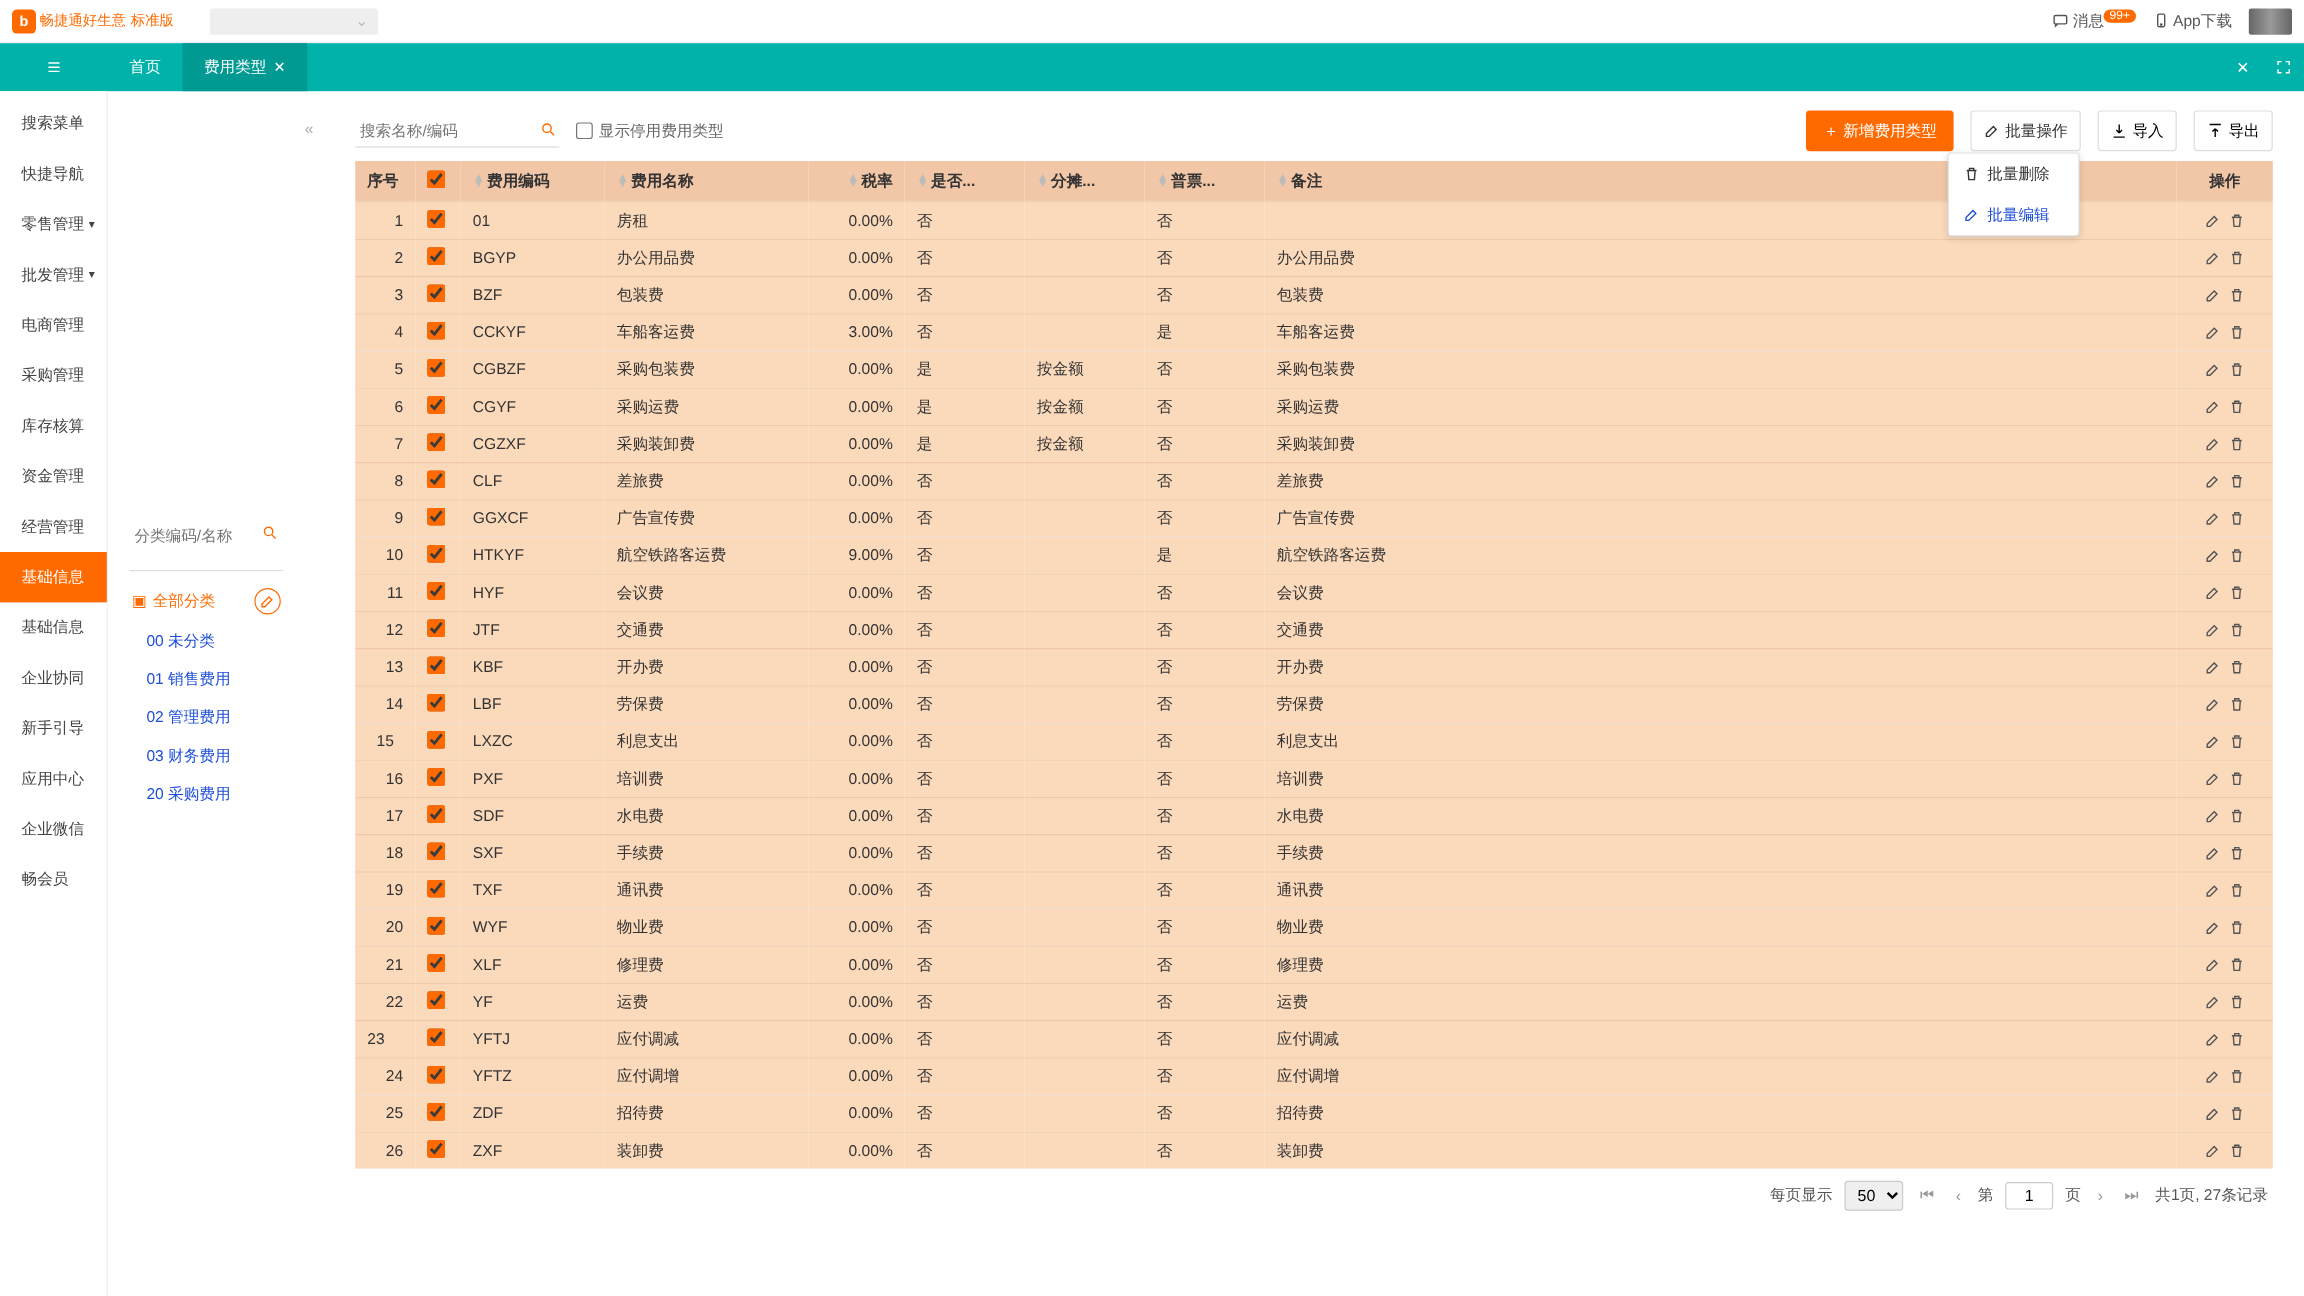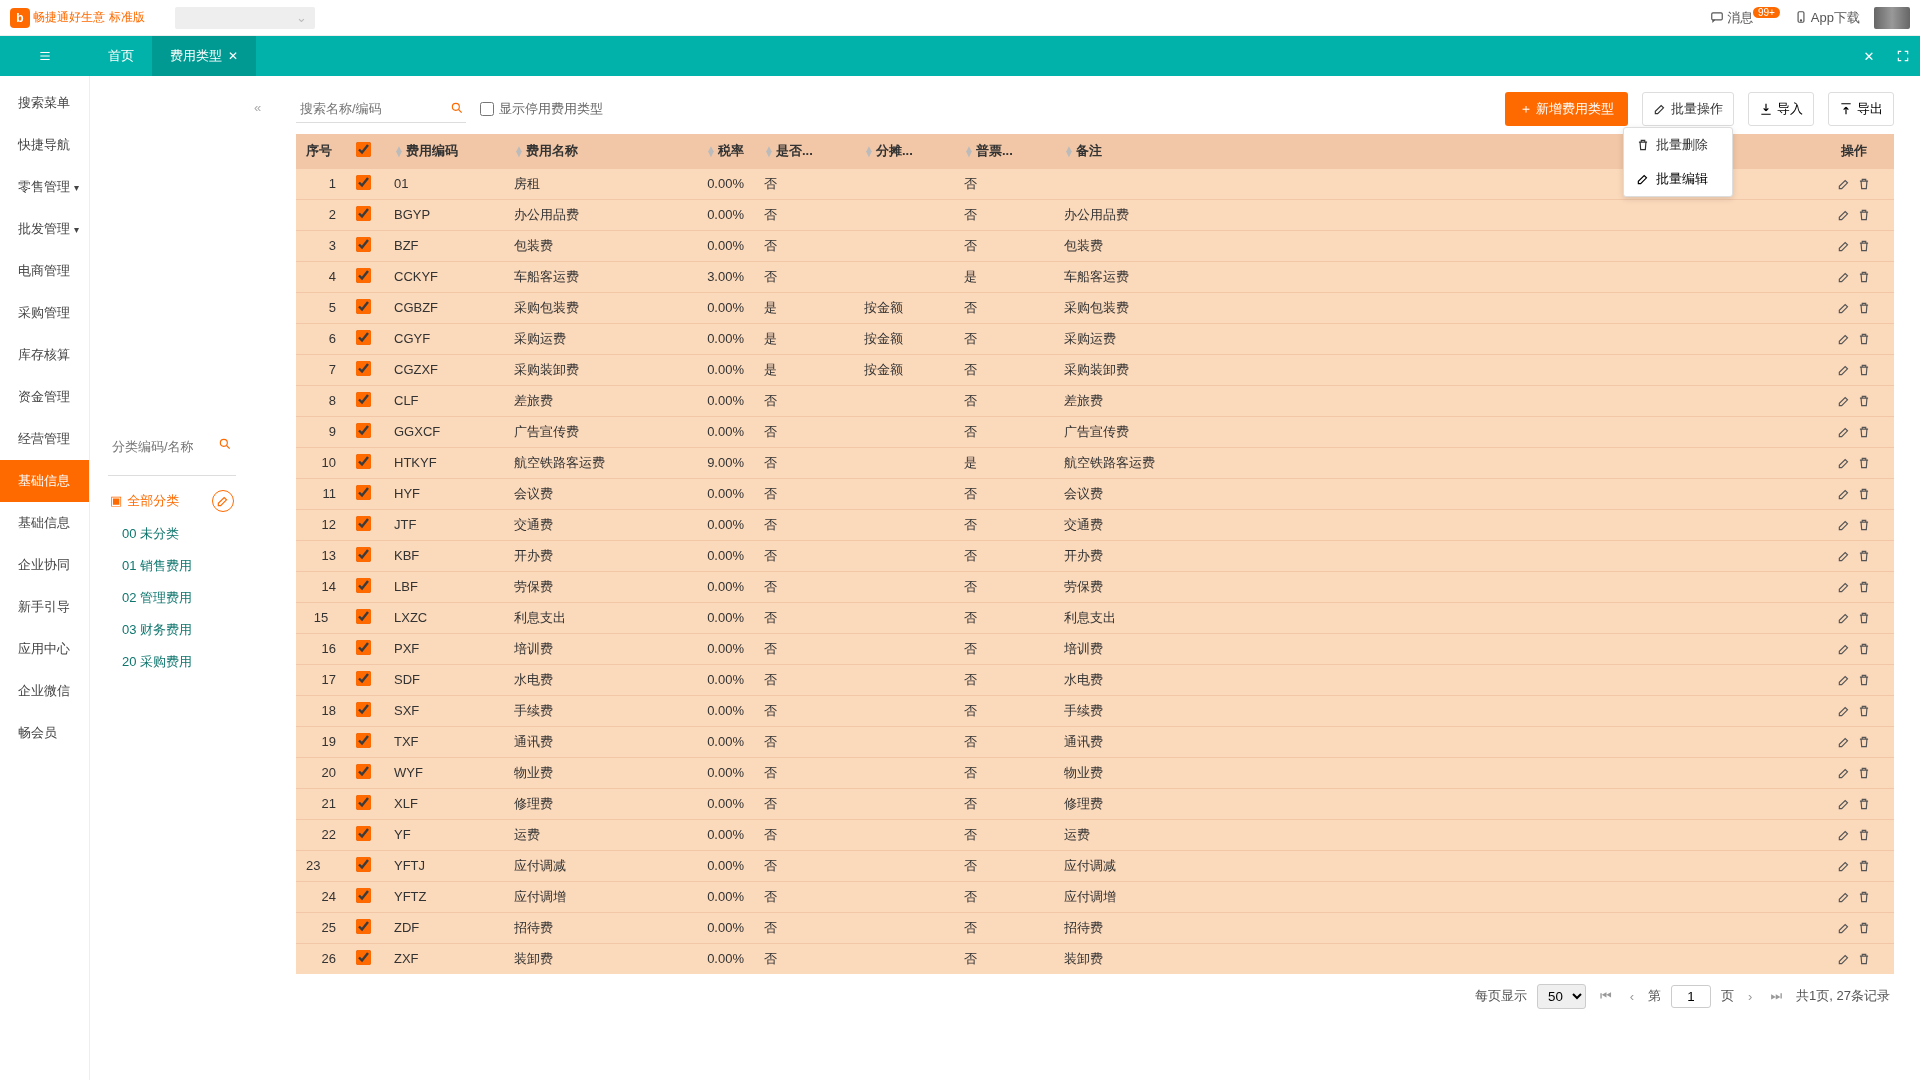--- a/index.html
+++ b/index.html
@@ -25,34 +25,34 @@
 .sidenav .item.active { background: #ff6a00; color: #fff; }
 .content { flex: 1; display: flex; flex-direction: column; overflow: hidden; }
 .filters { display: flex; align-items: center; padding: 8px 12px; gap: 12px; }
 .treecol { width: 140px; display: flex; flex-direction: column; }
 .tree-search { position: relative; padding: 8px 6px; }
 .tree-search input { width: 100%; border: none; border-bottom: 1px solid #ddd; padding: 6px 24px 21px 4px; font-size: 13px; outline: none; }
 .tree-search .icon { position: absolute; right: 10px; top: 12px; color: #ff6a00; }
 .tree-head { display: flex; align-items: center; padding: 6px 8px; color: #ff6a00; font-size: 13px; gap: 6px; justify-content: space-between; }
 .tree-head .left { display: flex; align-items: center; gap: 5px; }
 .tree-head .circle { width: 22px; height: 22px; border: 1px solid #ff6a00; border-radius: 50%; display: flex; align-items: center; justify-content: center; font-size: 11px; }
-.tree-item { padding: 7px 8px 7px 20px; font-size: 13px; color: #0f766e; cursor: pointer; }
+.tree-item { padding: 7px 8px 7px 20px; font-size: 13px; color: #1d4ed8; cursor: pointer; }
 .centerwrap { flex: 1; display: flex; flex-direction: column; overflow: hidden; }
 .toolbar { display: flex; align-items: center; padding: 8px 14px; gap: 14px; }
 .toolbar .search { position: relative; }
 .toolbar .search input { border: none; border-bottom: 1px solid #ddd; padding: 6px 24px 6px 4px; width: 170px; font-size: 13px; outline: none; }
 .toolbar .search .icon { position: absolute; right: 2px; top: 6px; color: #ff6a00; }
 .toolbar .chk { display: flex; align-items: center; gap: 5px; color: #666; font-size: 13px; }
 .toolbar .chk input { width: 14px; height: 14px; }
 .toolbar .grow { flex: 1; }
 .toolbar .primary { background: #ff6a00; color: #fff; border: none; padding: 8px 14px; border-radius: 3px; cursor: pointer; font-size: 13px; }
 .toolbar .ghost { border: 1px solid #ddd; background: #fff; padding: 7px 10px; border-radius: 3px; cursor: pointer; font-size: 13px; display: flex; align-items: center; gap: 4px; position: relative; }
 .dropdown { position: absolute; top: 34px; right: 0; background: #fff; border: 1px solid #ddd; border-radius: 3px; width: 110px; box-shadow: 0 2px 6px rgba(0,0,0,.12); z-index: 5; }
 .dropdown div { padding: 8px 12px; font-size: 13px; display: flex; align-items: center; gap: 6px; cursor: pointer; }
-.dropdown div.hl { color: #000000; }
+.dropdown div.hl { color: #1d4ed8; }
 .tablewrap { flex: 1; overflow: auto; padding: 0 14px; }
 table { width: 100%; border-collapse: collapse; table-layout: fixed; }
 th, td { text-align: left; padding: 6px 10px; font-size: 13px; white-space: nowrap; overflow: hidden; text-overflow: ellipsis; }
 thead th { background: #f1c7a7; color: #333; height: 34px; font-weight: bold; position: sticky; top: 0; }
 tbody td { background: #fbd9bb; height: 30px; border-top: 1px solid #f1c7a7; }
 .sort { color: #bbb; font-size: 10px; display: inline-flex; flex-direction: column; line-height: 5px; margin-right: 2px; vertical-align: middle; }
 input.cb { width: 15px; height: 15px; accent-color: #ff6a00; }
 .iconbtn { color: #555; cursor: pointer; padding: 0 3px; font-size: 14px; }
 .pager { display: flex; align-items: center; justify-content: flex-end; padding: 10px 18px; gap: 10px; font-size: 13px; color: #555; }
 .pager select { border: 1px solid #ccc; padding: 3px 6px; border-radius: 3px; }

